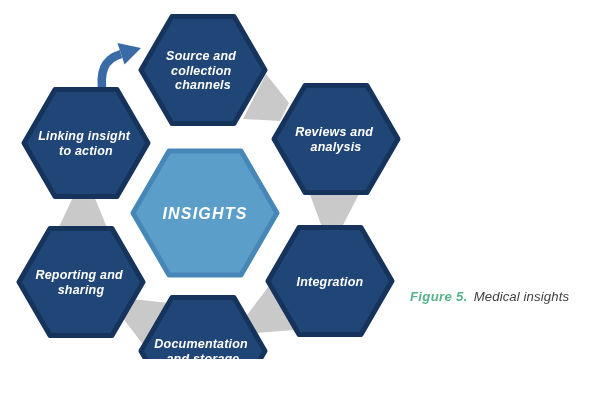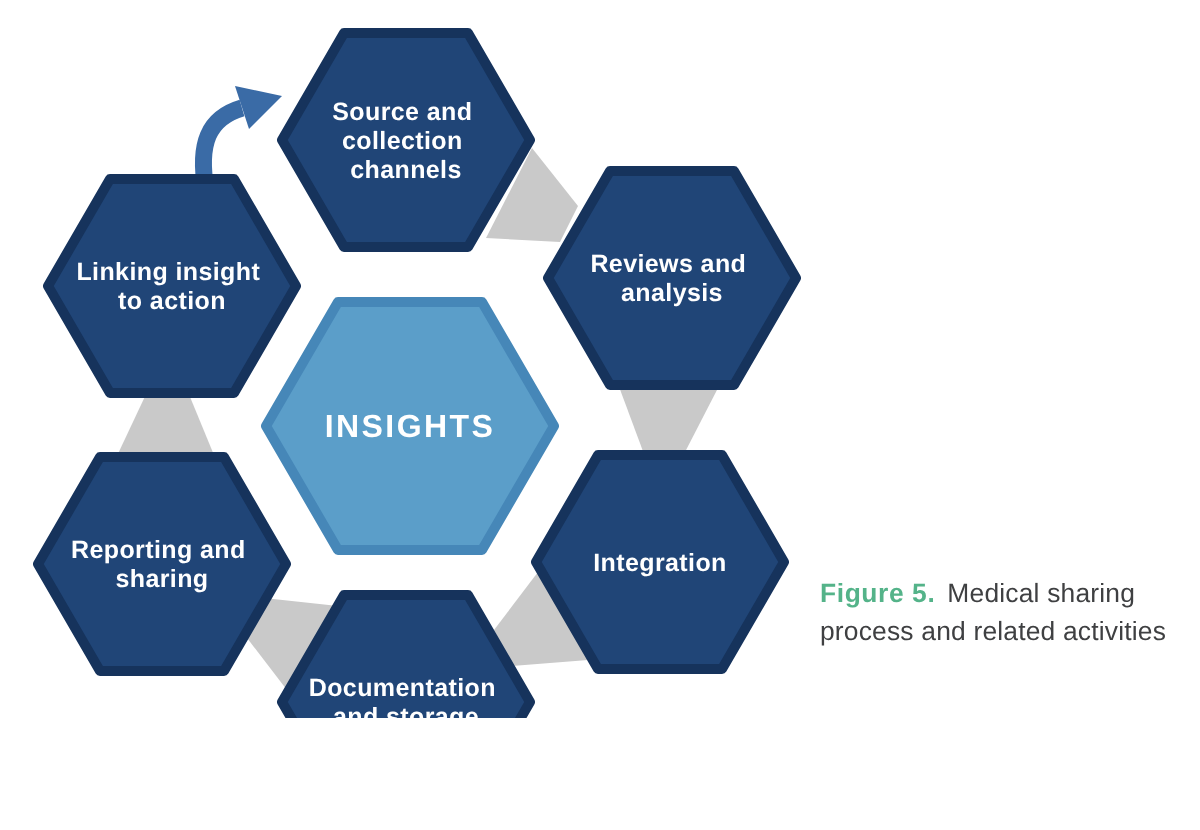--- a/index.html
+++ b/index.html
@@ -1,18 +1,19 @@
 <!DOCTYPE html>
 <html><head>
 <meta charset="utf-8">
 <style>
   html,body{margin:0;padding:0;background:#ffffff;}
   .stage{
     position:relative;width:600px;height:359px;background:#ffffff;overflow:hidden;
     font-family:"Liberation Sans",sans-serif;
+    font-style:italic;
   }
   .stage svg{position:absolute;left:0;top:0;}
   .hex-outer{stroke:#16335c;stroke-width:5;stroke-linejoin:round;}
   .hex-center{stroke:#4687b8;stroke-width:5;stroke-linejoin:round;}
   .wedge{stroke:none;}
   .hex-label{
     fill:#ffffff;font-family:"Liberation Sans",sans-serif;font-weight:bold;
     font-size:12.5px;letter-spacing:0.2px;text-anchor:middle;
   }
   .center-label{
@@ -105,17 +106,16 @@
     <g>
       <path class="decor-line" stroke-width="2.2" d="M 424 415 Q 505 391 602 381" stroke="#f0c23f"></path>
       <path class="decor-line" stroke-width="2" d="M 442 415 Q 515 398 602 388" stroke="#f2c855"></path>
       <path class="decor-line" stroke-width="2" d="M 462 415 Q 527 404 602 394.5" stroke="#f5d26e"></path>
       <path class="decor-line" stroke-width="1.8" d="M 484 415 Q 541 410 602 400.5" stroke="#ecd88a"></path>
       <path class="decor-line" stroke-width="1.8" d="M 507 415 Q 556 414.5 602 406.5" stroke="#cfcc74"></path>
     </g>
   </svg>
 
   <div class="caption">
-    <span class="fig-label">Figure 5.</span><span>Medical sharing</span><br>
-    <span>process and related activities</span>
+    <span class="fig-label">Figure 5.</span><span>Medical insights</span><br>
   </div>
 
 </div>
 
 </body></html>

